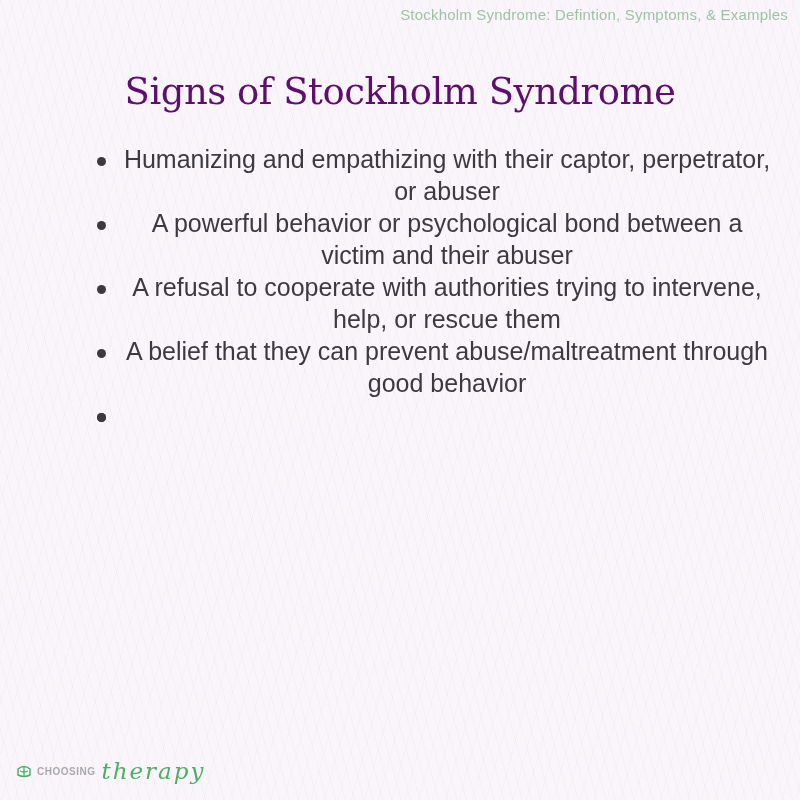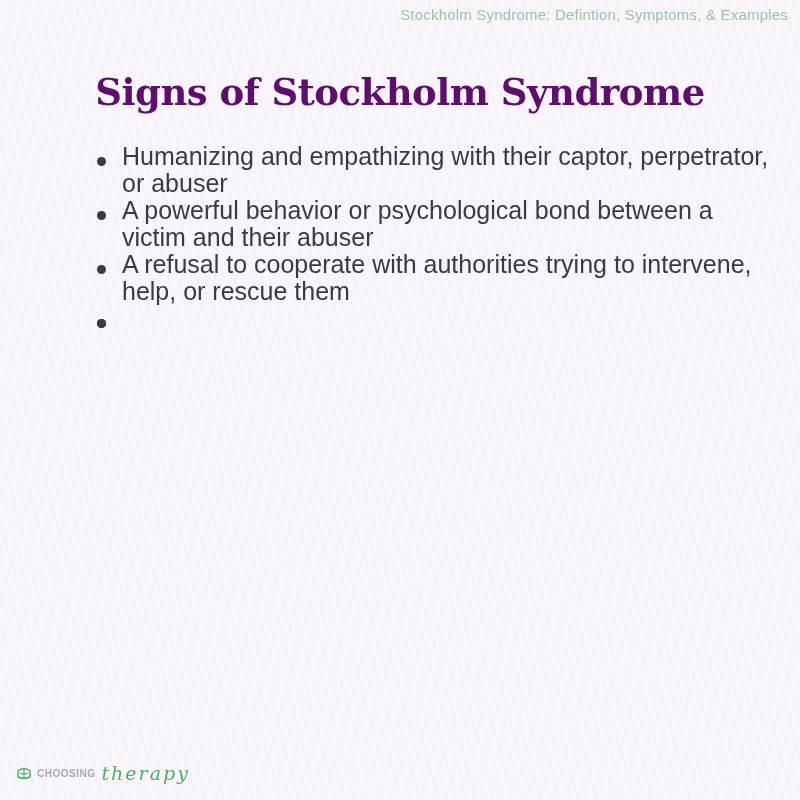--- a/index.html
+++ b/index.html
@@ -13,60 +13,61 @@
     background:
       repeating-linear-gradient(75deg, rgba(220,210,225,0.18) 0 1px, transparent 1px 9px),
       repeating-linear-gradient(105deg, rgba(220,210,225,0.14) 0 1px, transparent 1px 13px);
   }
   .source {
     position:absolute; top:6px; right:12px;
     font-size:15px; color:#9cc4a4; letter-spacing:0.2px;
   }
   .title {
     position:absolute; top:70px; left:0; width:800px; text-align:center;
-    font-family:"DejaVu Serif", serif; font-weight:bold;
+    font-family:"DejaVu Serif", serif; font-weight:normal;
     font-size:37px; color:#5e0f6e; letter-spacing:-0.5px;
   }
   ul.signs {
     position:absolute; top:143px; left:92px; width:680px;
     margin:0; padding:0; list-style:none;
   }
   ul.signs li {
     position:relative; padding-left:30px;
-    font-size:25px; line-height:27px; color:#3c3a40;
+    font-size:25px; line-height:32px; color:#3c3a40;text-align:center;
   }
   ul.signs li .bullet {
     position:absolute; left:5px; top:14px;
     width:9px; height:9px; border-radius:50%; background:#3c3a40;
   }
   .logo {
     position:absolute; left:16px; bottom:16px; display:flex; align-items:center;
   }
   .logo .leaf { width:16px; height:16px; margin-right:5px; }
   .logo .choosing {
     font-size:10px; color:#a9a9ad; letter-spacing:0.5px; font-weight:bold;
   }
   .logo .therapy {
     font-family:"DejaVu Serif", serif; font-style:italic;
-    font-size:19px; color:#4caf63; margin-left:6px; letter-spacing:2px;
+    font-size:23px; color:#4caf63; margin-left:6px; letter-spacing:2px;
   }
 </style>
 </head>
 <body>
 
 <div class="texture"></div>
 
 <div class="source">Stockholm Syndrome: Defintion, Symptoms, &amp; Examples</div>
 
 <h1 class="title" style="margin:0;">Signs of Stockholm Syndrome</h1>
 
 <ul class="signs">
   <li><span class="bullet"></span><span>Humanizing and empathizing with their captor, perpetrator, or abuser</span></li>
   <li><span class="bullet"></span><span>A powerful behavior or psychological bond between a victim and their abuser</span></li>
   <li><span class="bullet"></span><span>A refusal to cooperate with authorities trying to intervene, help, or rescue them</span></li>
+  <li><span class="bullet"></span><span>A belief that they can prevent abuse/maltreatment through good behavior</span></li>
   <li><span class="bullet"></span></li>
   <li><span class="bullet"></span></li>
 </ul>
 
 <div class="logo">
   <svg class="leaf" viewBox="0 0 16 16">
     <path d="M2 6 Q8 1 14 6 L14 12 Q8 15 2 12 Z" fill="none" stroke="#4caf63" stroke-width="1.5"></path>
     <path d="M8 3 L8 14 M4 8 Q8 10 12 8" fill="none" stroke="#4caf63" stroke-width="1.3"></path>
   </svg>
   <span class="choosing">CHOOSING</span>

